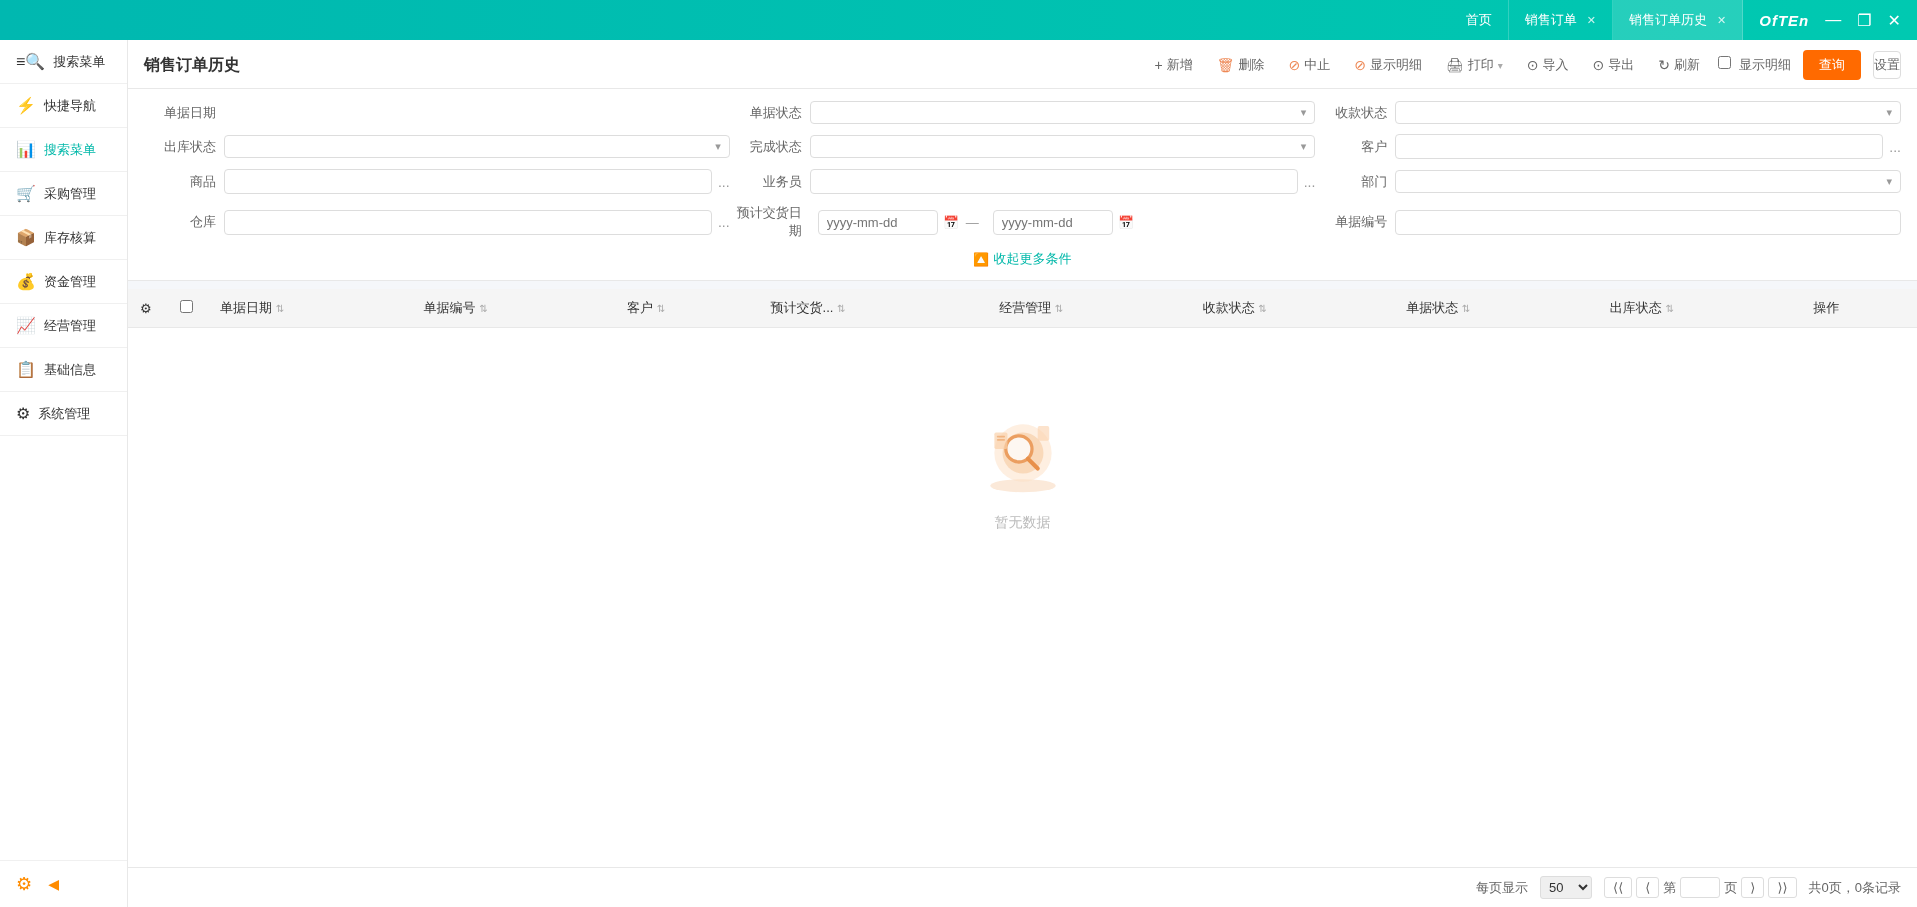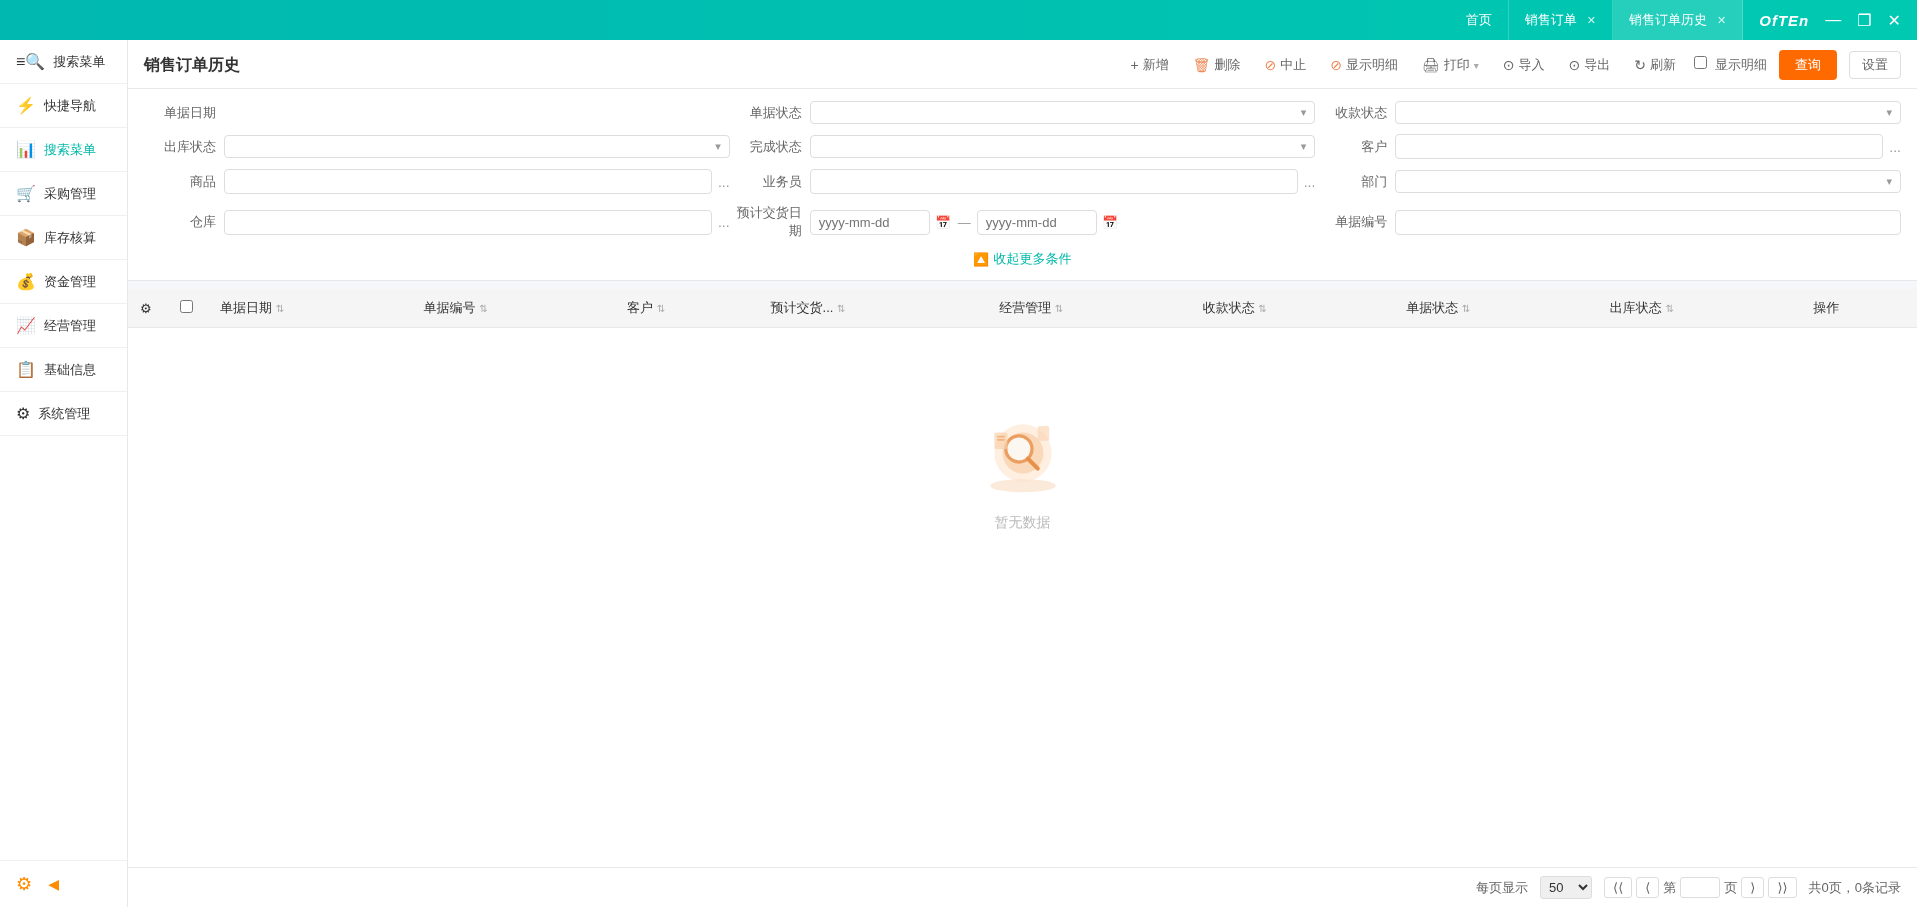--- a/index.html
+++ b/index.html
@@ -144,21 +144,21 @@
       border: none;
       padding: 6px 16px;
       border-radius: 4px;
       cursor: pointer;
       font-size: 13px;
     }
     .btn-secondary {
       background: #fff;
       color: #666;
       border: 1px solid #ddd;
-      padding: 4px 12px;
+      padding: 4px 0;
       border-radius: 4px;
       cursor: pointer;
       font-size: 13px;
     }
     .display-detail-wrap {
       display: flex;
       align-items: flex-start;
       gap: 8px;
       color: #666;
       font-size: 13px;
@@ -229,20 +229,21 @@
       font-size: 14px;
     }
     .date-input {
       border: 1px solid #ddd;
       border-radius: 4px;
       padding: 4px 8px;
       width: 120px;
       background: #fff;
       color: #999;
       outline: none;
+      margin-left: 8px;
     }
     .date-icon { color: #ccc; cursor: pointer; }
     .dash { color: #999; }
     .collapse-btn {
       display: flex;
       align-items: center;
       gap: 4px;
       color: #00b8a9;
       cursor: pointer;
       font-size: 12px;

